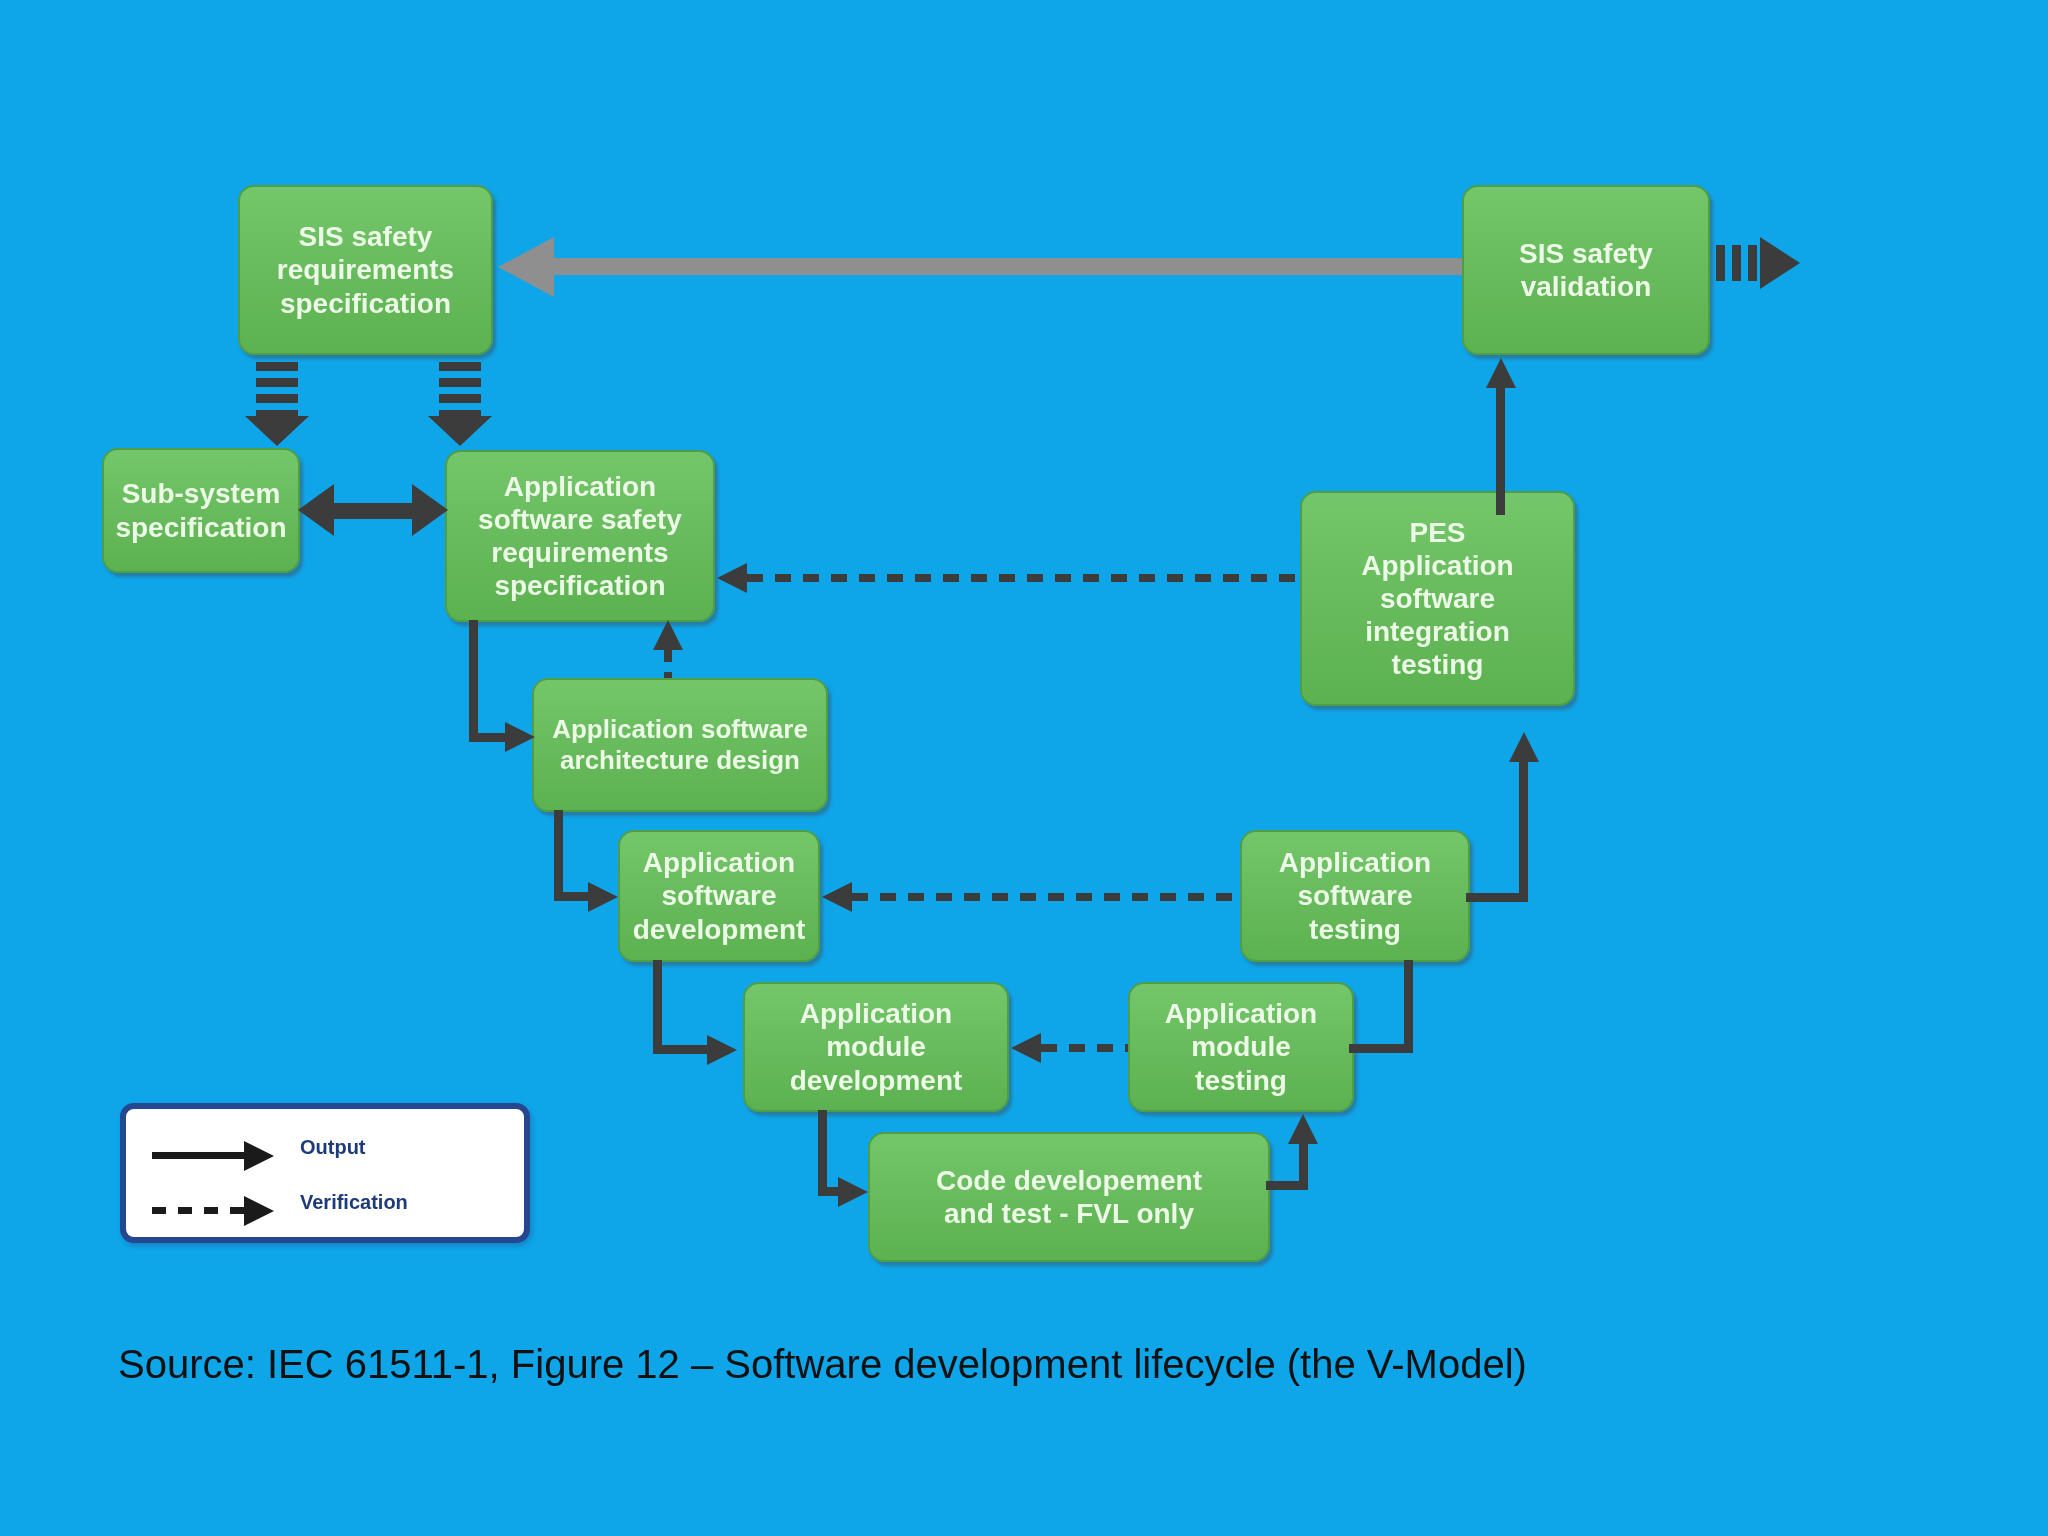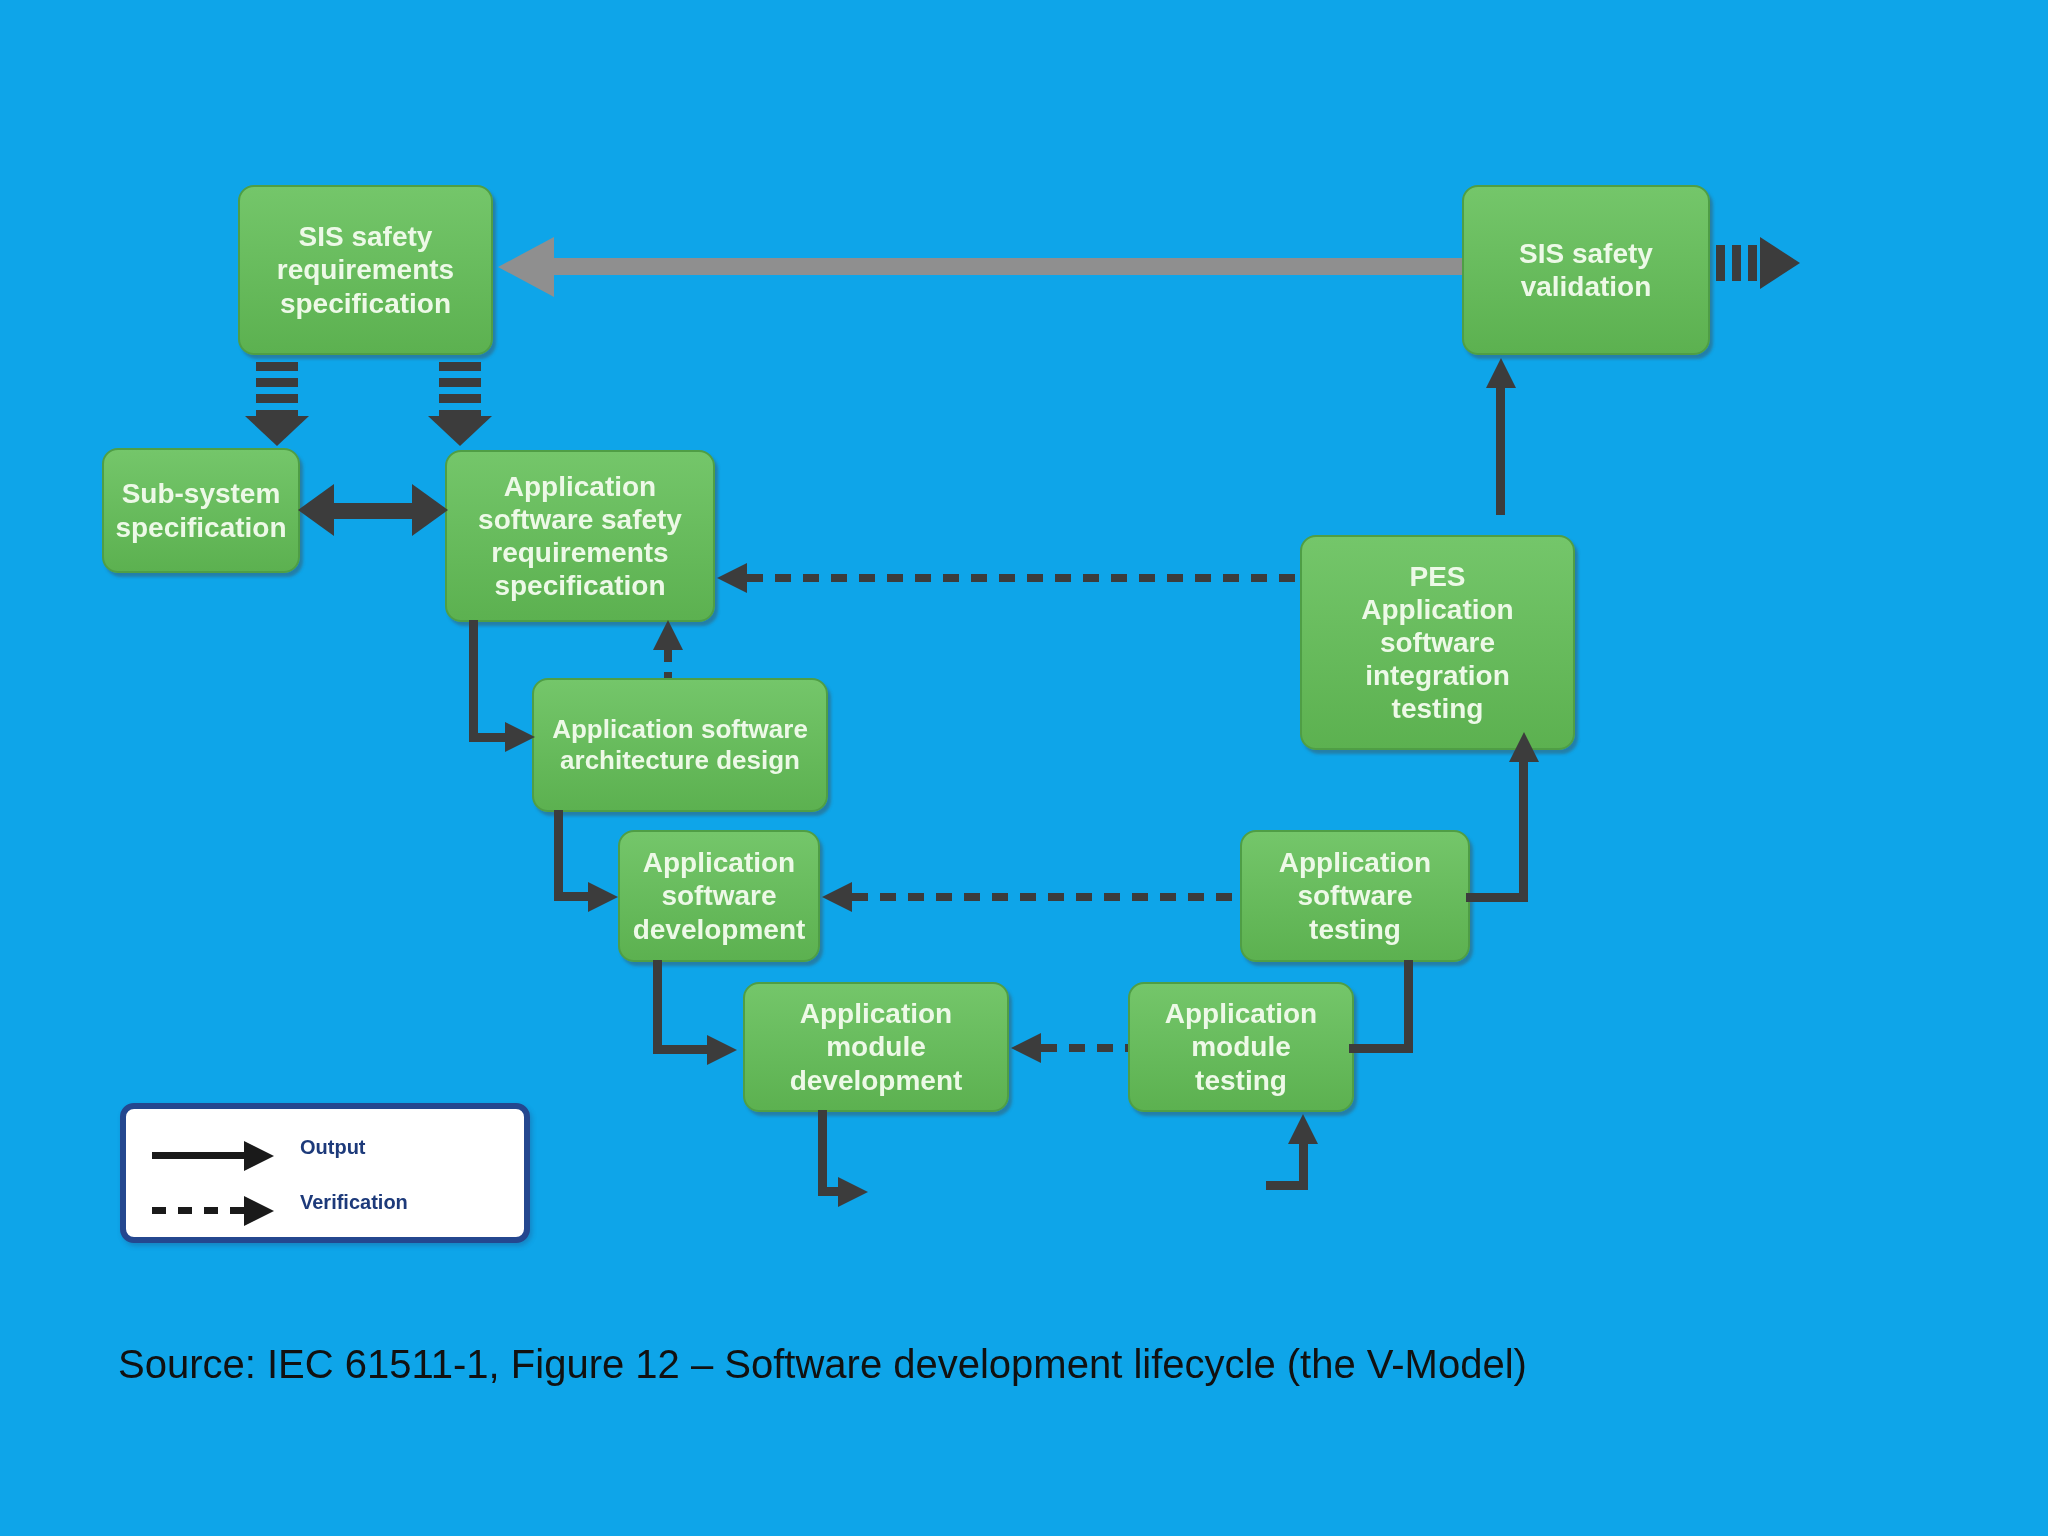--- a/index.html
+++ b/index.html
@@ -69,21 +69,21 @@
 validation</div>
 
   <div class="box" style="left:102px;top:448px;width:198px;height:125px;">Sub-system
 specification</div>
 
   <div class="box" style="left:445px;top:450px;width:270px;height:172px;">Application
 software safety
 requirements
 specification</div>
 
-  <div class="box" style="left:1300px;top:535px;width:275px;height:215px;">PES
+  <div class="box" style="left:1300px;top:491px;width:275px;height:215px;">PES
 Application
 software
 integration
 testing</div>
 
   <div class="box" style="left:532px;top:678px;width:296px;height:134px;font-size:26px;">Application software
 architecture design</div>
 
   <div class="box" style="left:618px;top:830px;width:202px;height:132px;">Application
 software
@@ -94,20 +94,22 @@
 testing</div>
 
   <div class="box" style="left:743px;top:982px;width:266px;height:130px;">Application
 module
 development</div>
 
   <div class="box" style="left:1128px;top:982px;width:226px;height:130px;">Application
 module
 testing</div>
 
+  <div class="box" style="left:868px;top:1132px;width:402px;height:130px;">Code developement
+and test - FVL only</div>
 
   <div class="gray-shaft" style="left:552px;top:258px;width:910px;height:17px;"></div>
   <div class="tri-gray-left" style="left:498px;top:237px;"></div>
 
   <div class="stripes" style="left:1716px;top:245px;"></div>
   <div class="tri tri-big-right" style="left:1760px;top:237px;"></div>
 
   <div class="ladder" style="left:256px;top:362px;"></div>
   <div class="tri tri-down" style="left:245px;top:416px;"></div>
 

